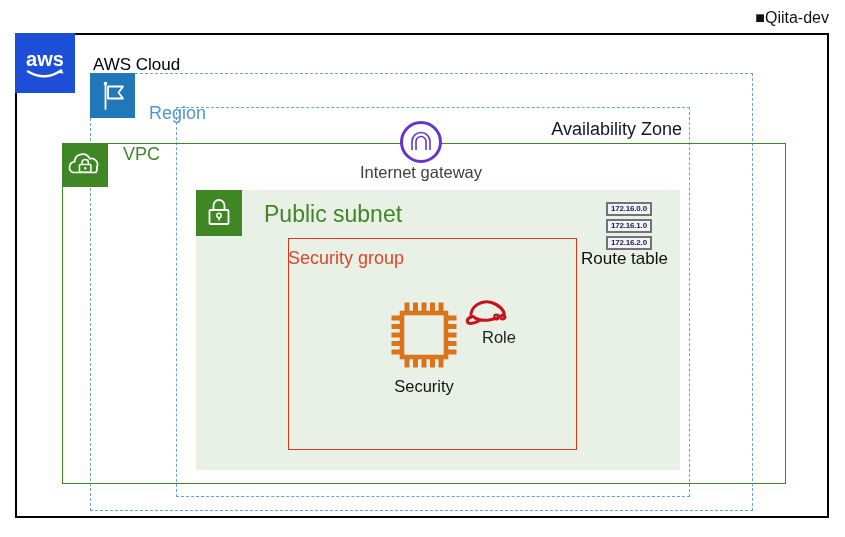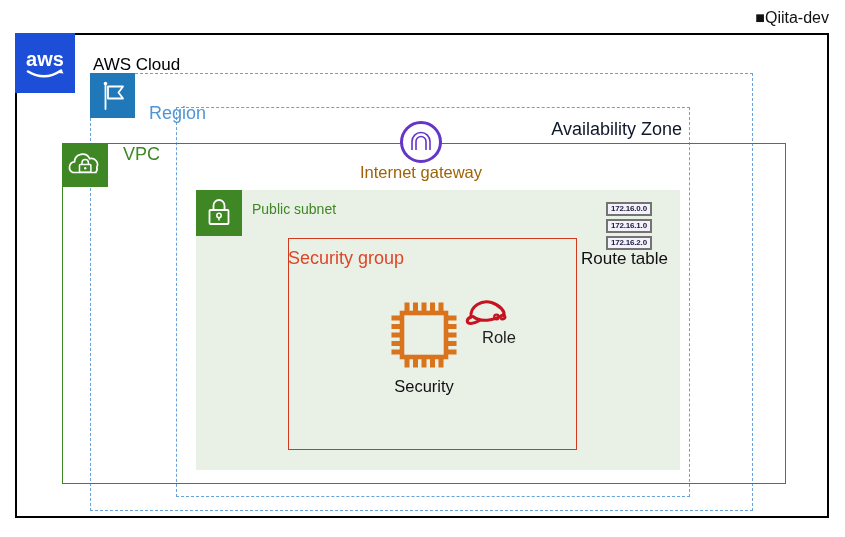--- a/index.html
+++ b/index.html
@@ -31,23 +31,23 @@
   .subnet-icon { left:196px; top:190px; width:46px; height:46px; background:#3f8624; z-index:12; }
 
   .igw-icon { left:399px; top:120px; width:44px; height:44px; z-index:12; }
 
   
   .lbl { line-height:1.15; white-space:nowrap; z-index:13; }
   .aws-cloud-label { left:93px;  top:47px;  font-size:17px;  color:#000;margin-top:8px; }
   .region-label    { left:149px; top:84px;  font-size:18px;  color:#4f96d6;margin-top:19px; }
   .az-label        { right:163px; top:119px; font-size:18px; color:#0f172a; }
   .vpc-label       { left:123px; top:144px; font-size:18px;  color:#3f8624; }
-  .subnet-label    { left:252px; top:201px; font-size:14px;  color:#3f8624; }
+  .subnet-label    { left:264px; top:201px; font-size:23px;  color:#3f8624; }
   .sg-label        { left:288px; top:248px; width:289px; text-align:left; font-size:18px; color:#dd4527; }
-  .igw-label       { left:421px; top:163px; transform:translateX(-50%); font-size:16.5px; color:#a16207; }
+  .igw-label       { left:421px; top:163px; transform:translateX(-50%); font-size:16.5px; color:#404040; }
   .route-label     { left:581px; top:249px; font-size:17px; color:#111; }
   .instance-label  { left:424px; top:377px; transform:translateX(-50%); font-size:16.5px; color:#111; }
   .role-label      { left:482px; top:328px; font-size:16.5px; color:#222; }
 
   
   .route-chips { left:606px; top:202px; width:46px; z-index:13; display:flex; flex-direction:column; gap:3px; }
   .route-chip {
     height:14px; border:2px solid #737373; background:#f4f1fc;
     font-size:8px; font-weight:bold; color:#1c1c3c; letter-spacing:-0.2px;
     display:flex; align-items:center; justify-content:center; line-height:1;

